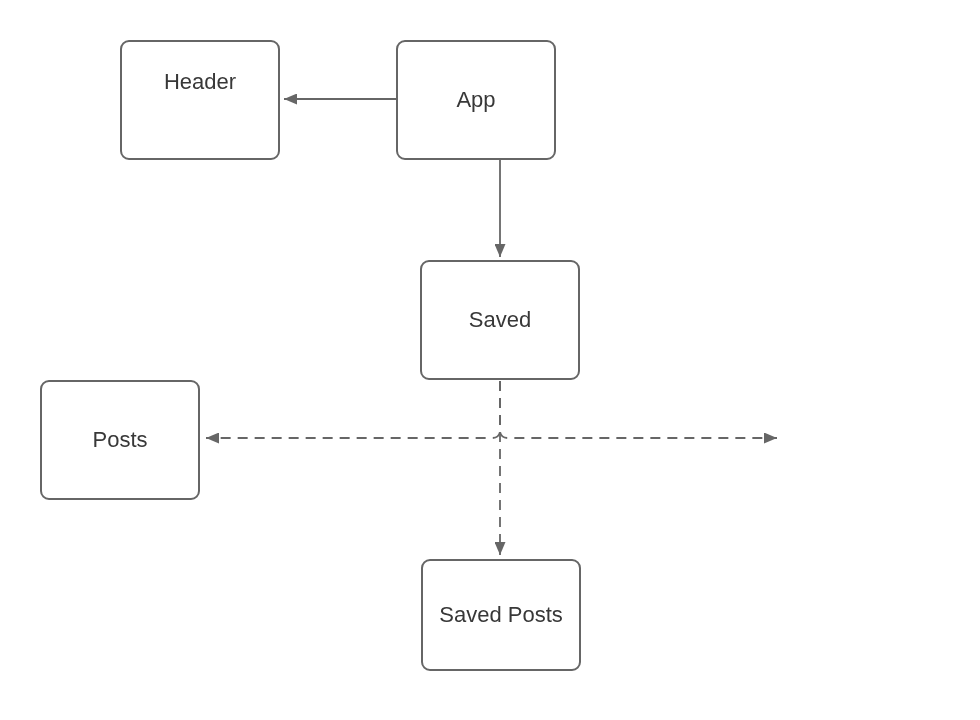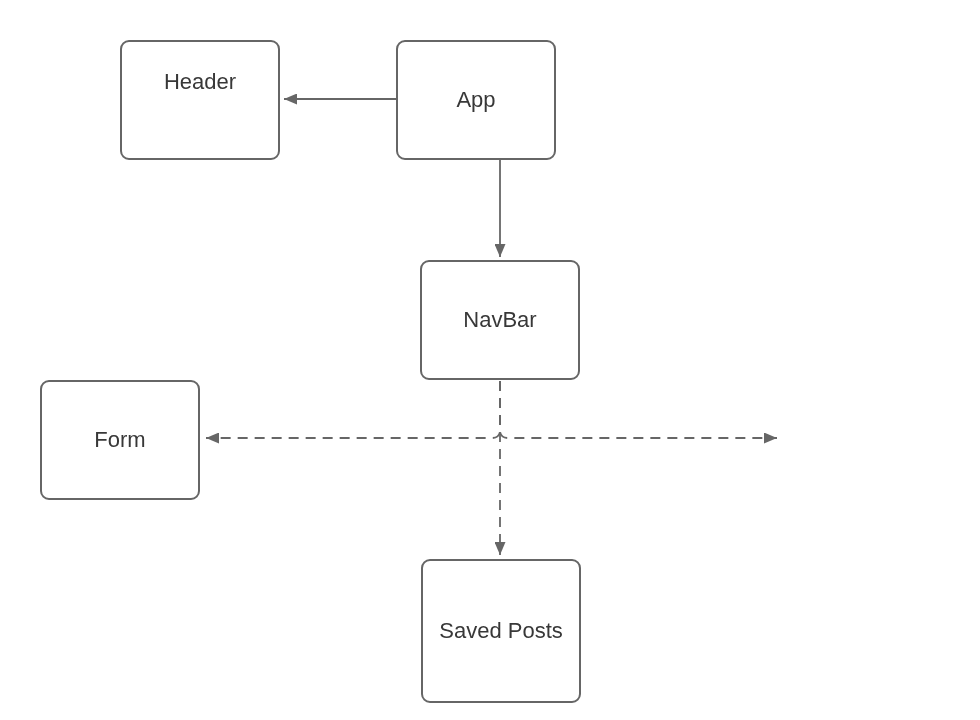--- a/index.html
+++ b/index.html
@@ -71,25 +71,25 @@
 
   <div class="node" style="left:120px; top:40px;  width:160px; height:120px;">
     <span class="label high">Header</span>
   </div>
 
   <div class="node" style="left:396px; top:40px;  width:160px; height:120px;">
     <span class="label">App</span>
   </div>
 
   <div class="node" style="left:420px; top:260px; width:160px; height:120px;">
-    <span class="label">NavBar</span>
+    <span class="label">Saved</span>
   </div>
 
   <div class="node" style="left:40px;  top:380px; width:160px; height:120px;">
-    <span class="label">Form</span>
+    <span class="label">Posts</span>
   </div>
 
 
-  <div class="node" style="left:421px; top:559px; width:160px; height:144px;">
+  <div class="node" style="left:421px; top:559px; width:160px; height:112px;">
     <span class="label">Saved Posts</span>
   </div>
 
 </div>
 
 </body></html>

